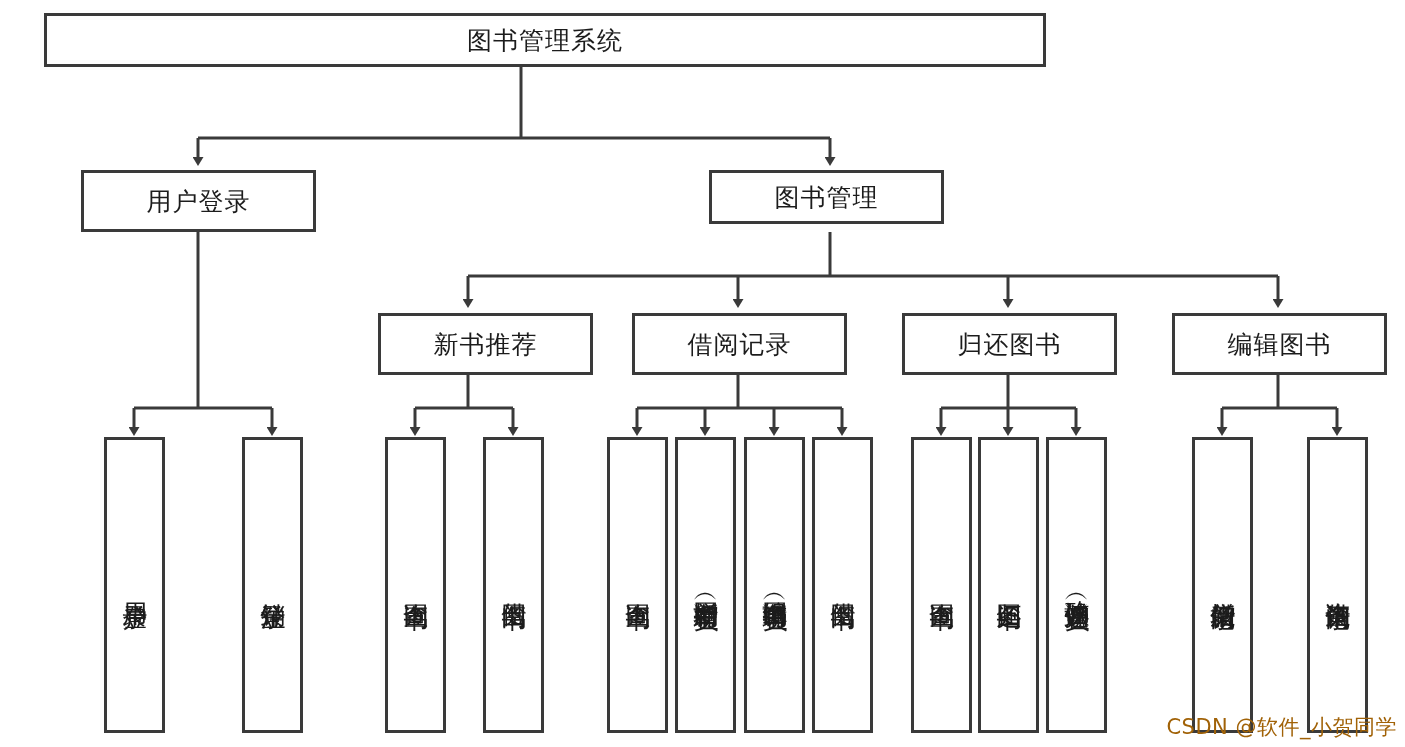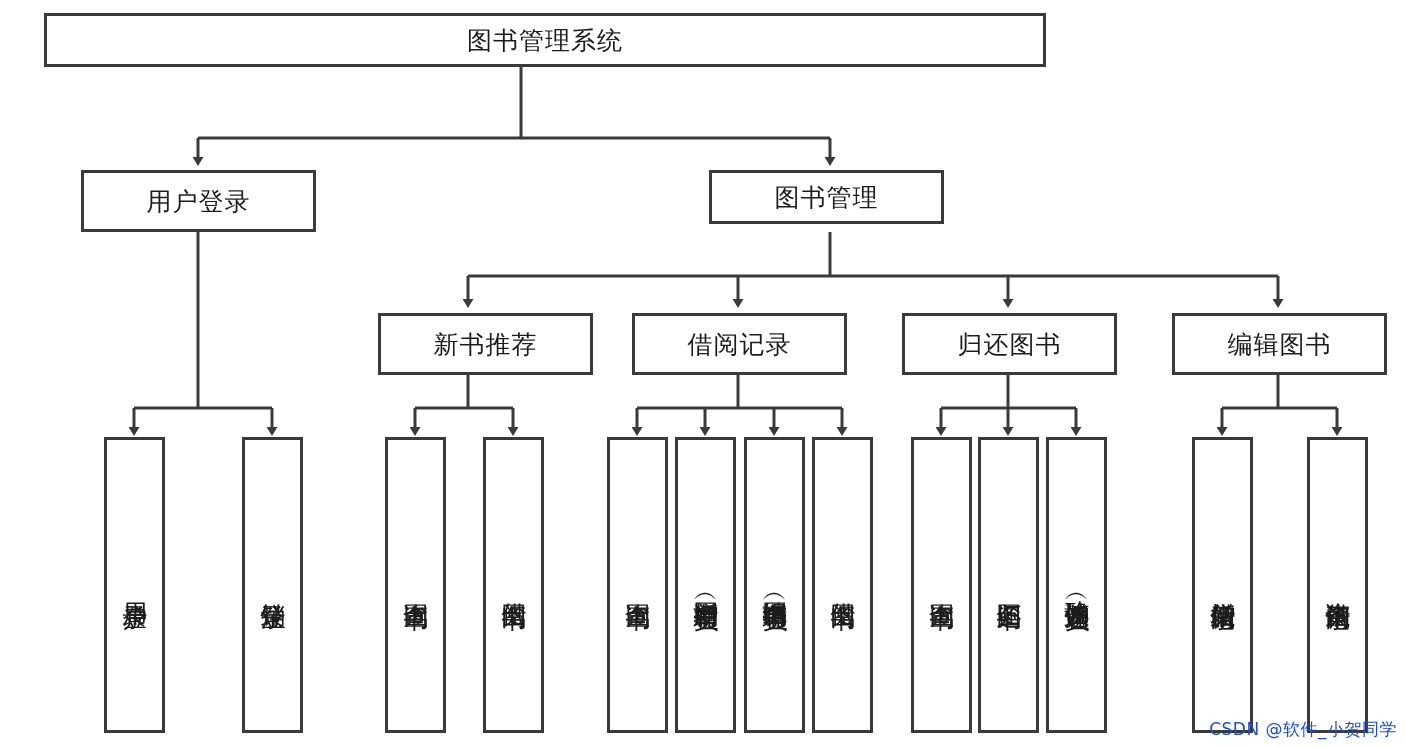--- a/index.html
+++ b/index.html
@@ -54,22 +54,22 @@
     letter-spacing: 1px;
     align-items: center;
     justify-content: center;
     padding: 4px 0;
     text-align: center;
   }
   .watermark {
     position: absolute;
     right: 8px;
     bottom: 6px;
-    font-size: 17px;
-    color: #1d4ed8;
+    font-size: 21px;
+    color: #a16207;
     letter-spacing: 0.5px;
     z-index: 5;
     white-space: nowrap;
   }
 </style>
 </head>
 <body>
 
 <div id="canvas">
 

